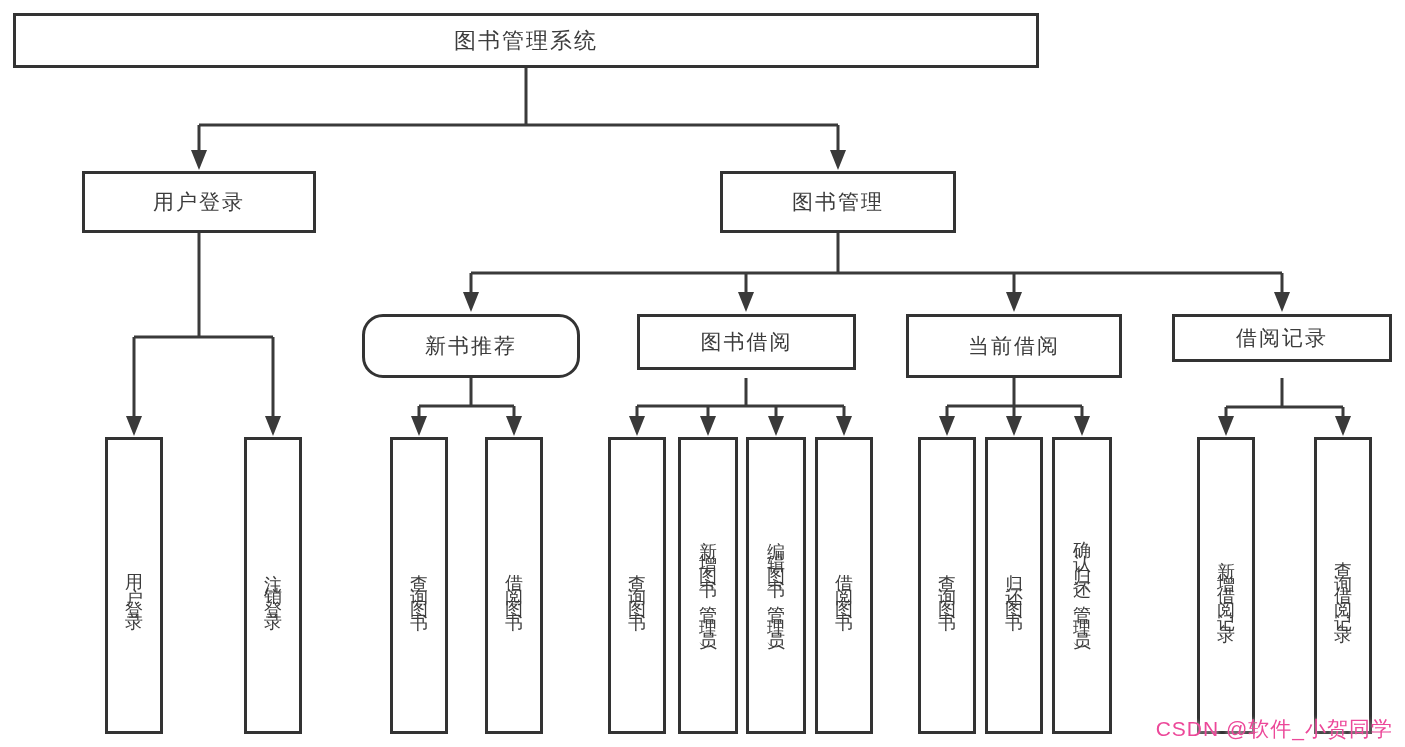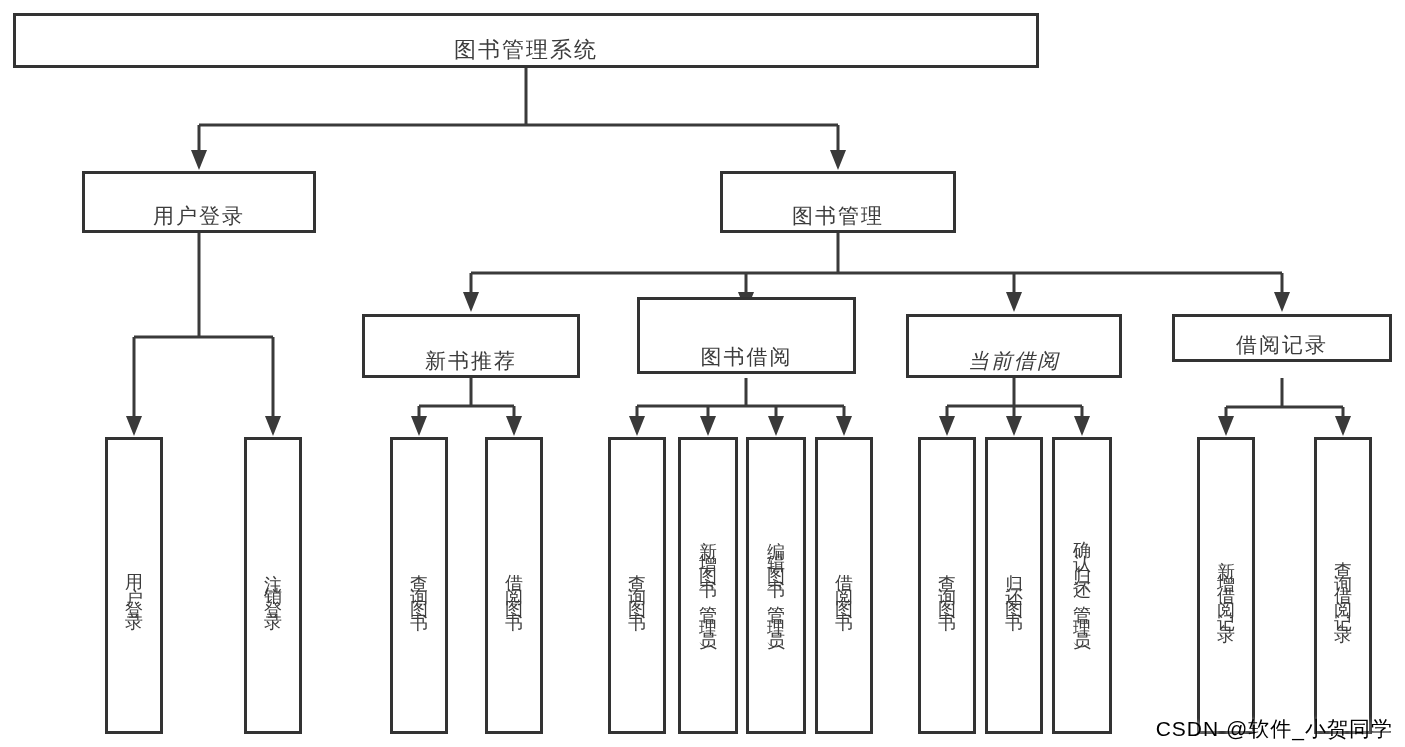--- a/index.html
+++ b/index.html
@@ -25,21 +25,21 @@
   .connector-layer polygon {
     fill: #3a3a3a;
     stroke: none;
   }
   .node {
     position: absolute;
     box-sizing: border-box;
     border: 3px solid #333333;
     background: #ffffff;
     display: flex;
-    align-items: flex-end;
+    align-items: center;
     justify-content: center;
     text-align: center;
   }
   .node-root {
     left: 13px; top: 13px; width: 1026px; height: 55px;
     font-size: 22px; letter-spacing: 2px;
   }
   .node-l2, .node-l3 {
     font-size: 21px; letter-spacing: 2px;
   }
@@ -61,21 +61,21 @@
     letter-spacing: 13px;
     line-height: 1;
     white-space: nowrap;
     color: #3c3c3c;
   }
   .watermark {
     position: absolute;
     right: 12px;
     bottom: 4px;
     font-size: 21px;
-    color: #000000;
+    color: #ec4899;
     letter-spacing: 1px;
     text-shadow: 0 0 4px #ffffff;
     white-space: nowrap;
   }
 </style>
 </head>
 <body>
 
 <div class="stage">
 
@@ -133,27 +133,27 @@
     <span>图书管理系统</span>
   </div>
 
   <div class="node node-l2" style="left:82px; top:171px; width:234px; height:62px;">
     <span>用户登录</span>
   </div>
   <div class="node node-l2" style="left:720px; top:171px; width:236px; height:62px;font-family:Liberation Mono, monospace;">
     <span>图书管理</span>
   </div>
 
-  <div class="node node-l3" style="left:362px; top:314px; width:218px; height:64px;">
+  <div class="node node-l3" style="left:362px; top:314px; width:218px; height:64px;border-radius:21px;">
     <span>新书推荐</span>
   </div>
-  <div class="node node-l3" style="left:637px; top:297px; width:219px; height:77px;">
+  <div class="node node-l3" style="left:637px; top:314px; width:219px; height:56px;">
     <span>图书借阅</span>
   </div>
-  <div class="node node-l3" style="left:906px; top:314px; width:216px; height:64px;font-style:italic;">
+  <div class="node node-l3" style="left:906px; top:314px; width:216px; height:64px;">
     <span>当前借阅</span>
   </div>
   <div class="node node-l3" style="left:1172px; top:314px; width:220px; height:48px;">
     <span>借阅记录</span>
   </div>
 
   <div class="leaf" style="left:105px; width:58px;">
     <span class="vtext">用户登录</span>
   </div>
   <div class="leaf" style="left:244px; width:58px;">

